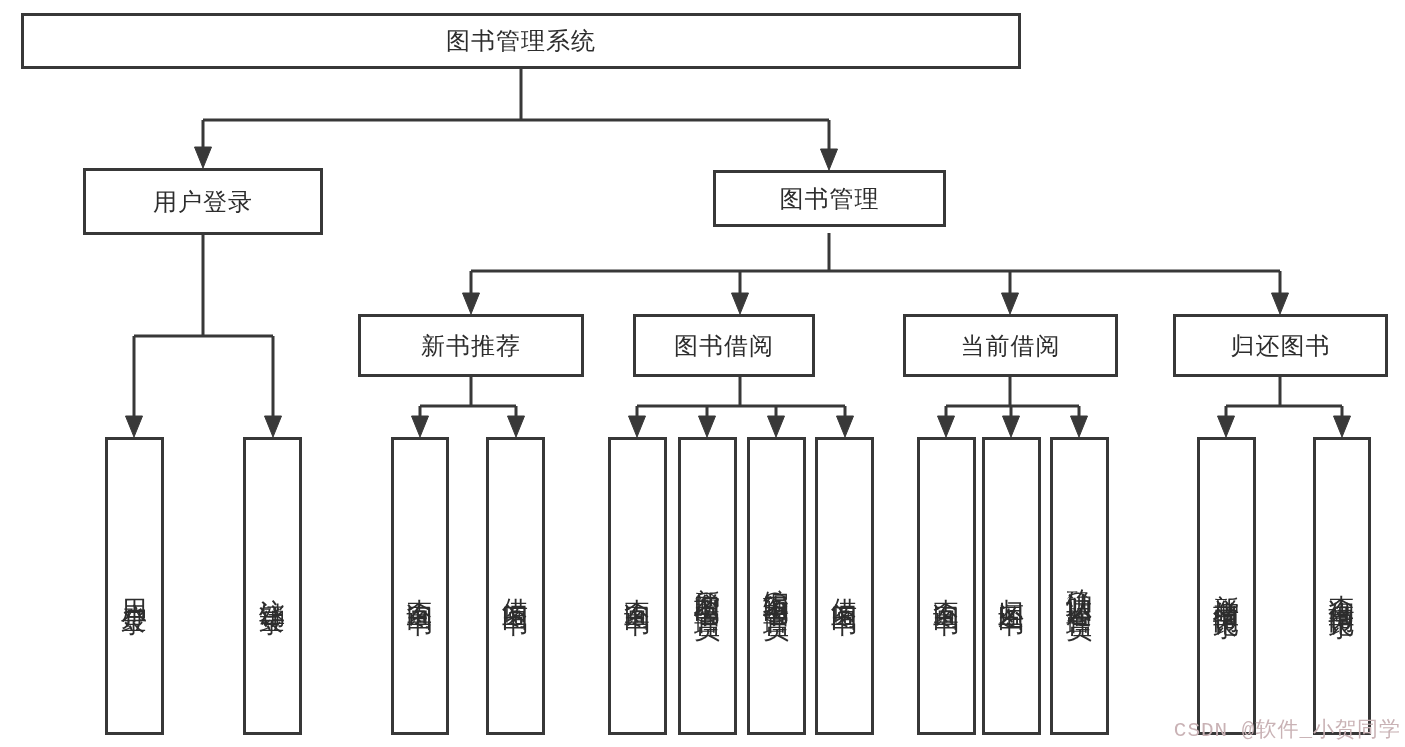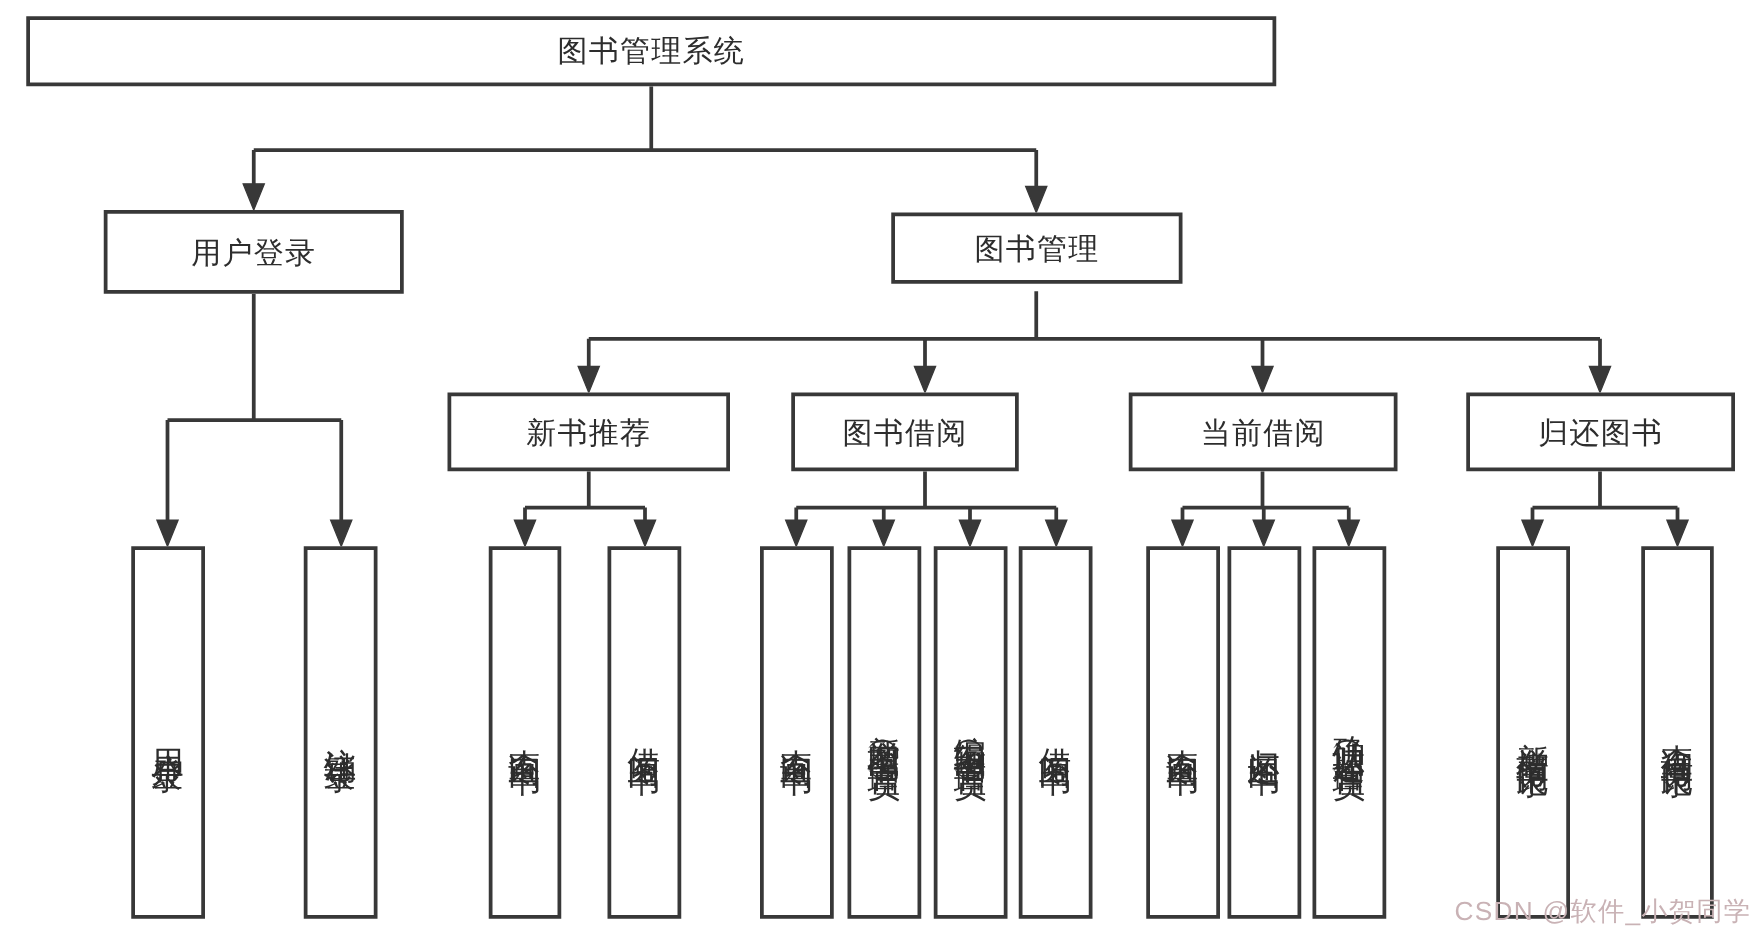--- a/index.html
+++ b/index.html
@@ -34,21 +34,21 @@
     font-size:26px;
     letter-spacing:4px;
     line-height:1;
     text-align:center;
   }
   .watermark{
     position:absolute;right:4px;bottom:4px;
     font-size:21px;letter-spacing:1px;
     color:var(--wm);
     z-index:5;
-    font-family:Liberation Sans, sans-serif;
+    font-family:Liberation Mono, monospace;
   }
 </style>
 </head>
 <body>
 
 <div class="stage">
 
   <svg class="connectors" viewBox="0 0 1405 747" xmlns="http://www.w3.org/2000/svg">
     <g>
       <path d="M521 69 V120 M203 120 H829 M203 120 V152 M829 120 V154"></path>

